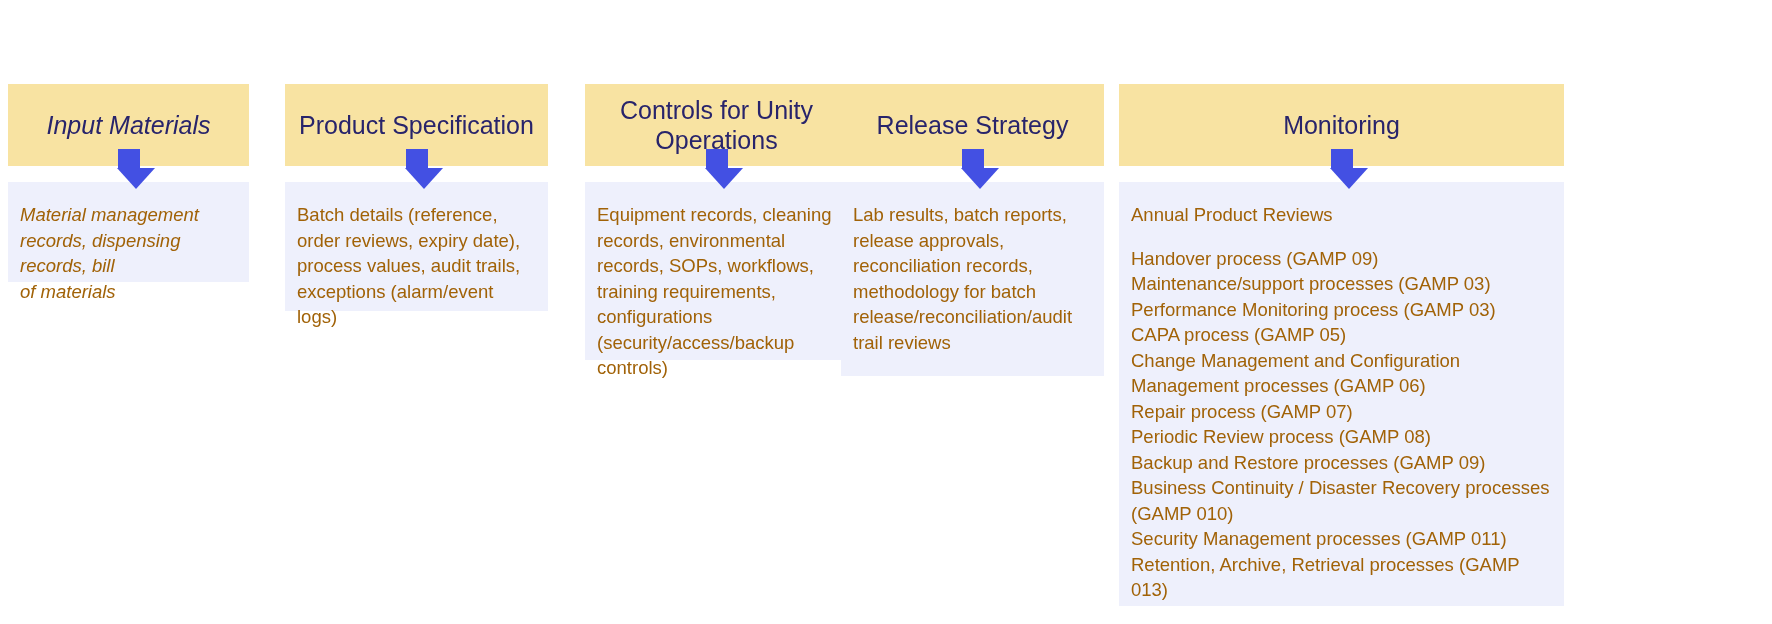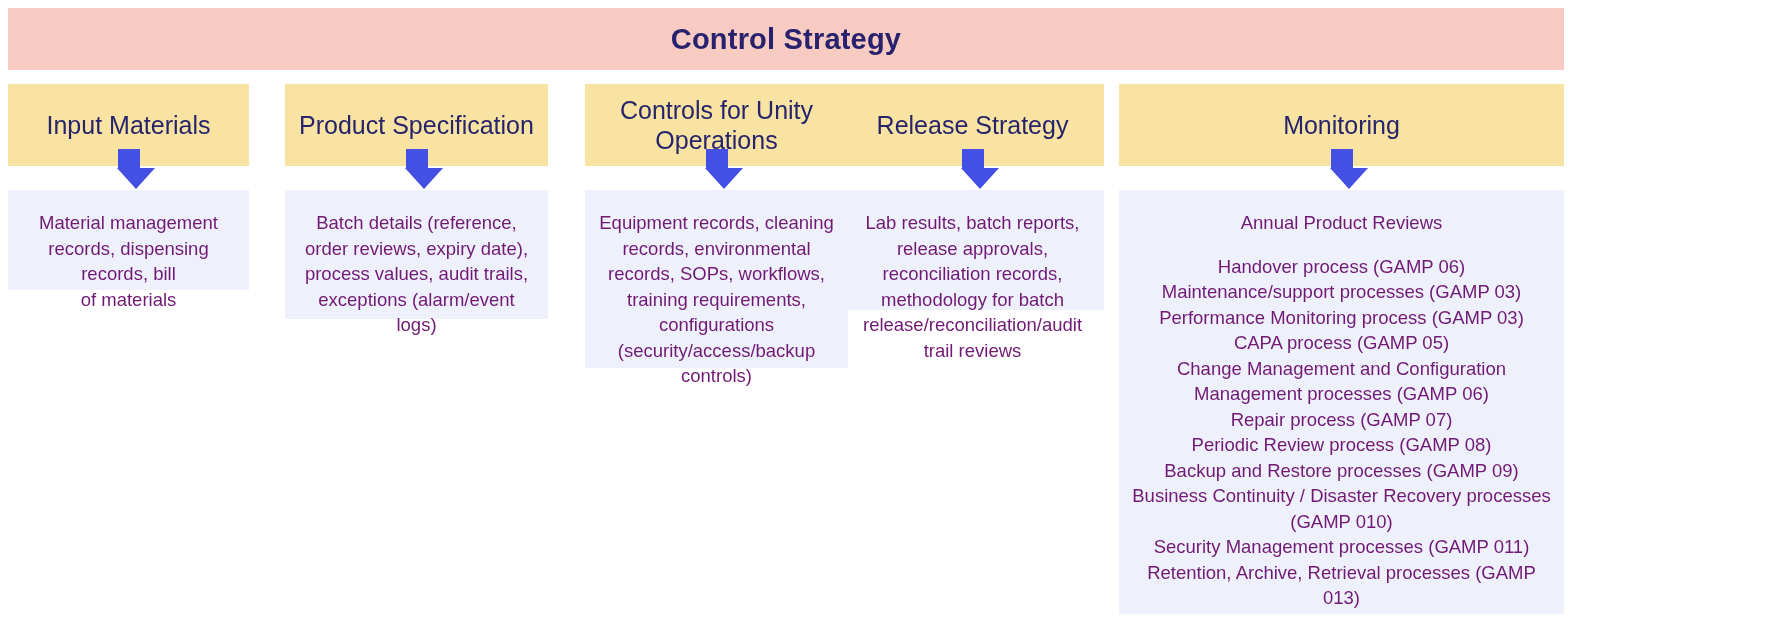--- a/index.html
+++ b/index.html
@@ -48,44 +48,41 @@
     width:22px;height:19px;background:#4350e3;margin:0 auto;
   }
   .arrow .head{
     width:0;height:0;margin:0 auto;
     border-left:19px solid transparent;
     border-right:19px solid transparent;
     border-top:21px solid #4350e3;
   }
   .col-body{
     background:#eef0fc;
-    color:#701a75;
+    color:#a16207;
     font-size:18.5px;
     line-height:1.38;
-    text-align:center;
+    text-align:left;
     box-sizing:border-box;
     padding:20px 12px 16px 12px;
-    margin-top:24px;
+    margin-top:16px;
   }
   .col-body .lead{margin:0 0 0 0;}
   .col-body ul.proc-list{
     list-style:none;margin:18px 0 0 0;padding:0;
   }
   .col-body ul.proc-list li{margin:0;padding:0;}
 </style>
 </head>
 <body>
 
 <div id="canvas">
 
-  <div class="header-bar">
-    <div class="title">Control Strategy</div>
-  </div>
 
-  <div class="column" style="left:8px;width:241px;">
+  <div class="column" style="left:8px;width:241px;font-style:italic;">
     <div class="col-head">Input Materials</div>
     <div class="arrow-wrap">
       <div class="arrow">
         <div class="shaft"></div>
           <div class="head"></div>
       </div>
     </div>
     <div class="col-body" style="height:100px;">
       <div class="lead" style="white-space:pre-line;">Material management records, dispensing records, bill
 of materials</div>
@@ -119,37 +116,37 @@
   </div>
 
   <div class="column" style="left:841px;width:263px;">
     <div class="col-head">Release Strategy</div>
     <div class="arrow-wrap">
       <div class="arrow">
         <div class="shaft"></div>
           <div class="head"></div>
       </div>
     </div>
-    <div class="col-body" style="height:120px;">
+    <div class="col-body" style="height:194px;">
       <div class="lead">Lab results, batch reports, release approvals, reconciliation records, methodology for batch release/reconciliation/audit trail reviews</div>
     </div>
   </div>
 
   <div class="column" style="left:1119px;width:445px;">
     <div class="col-head">Monitoring</div>
     <div class="arrow-wrap">
       <div class="arrow">
         <div class="shaft"></div>
           <div class="head"></div>
       </div>
     </div>
     <div class="col-body" style="height:424px;">
       <div class="lead">Annual Product Reviews</div>
       <ul class="proc-list">
-        <li>Handover process (GAMP 06)</li>
+        <li>Handover process (GAMP 09)</li>
         <li>Maintenance/support processes (GAMP 03)</li>
         <li>Performance Monitoring process (GAMP 03)</li>
         <li>CAPA process (GAMP 05)</li>
         <li>Change Management and Configuration Management processes (GAMP 06)</li>
         <li>Repair process (GAMP 07)</li>
         <li>Periodic Review process (GAMP 08)</li>
         <li>Backup and Restore processes (GAMP 09)</li>
         <li>Business Continuity / Disaster Recovery processes (GAMP 010)</li>
         <li>Security Management processes (GAMP 011)</li>
         <li>Retention, Archive, Retrieval processes (GAMP 013)</li>

